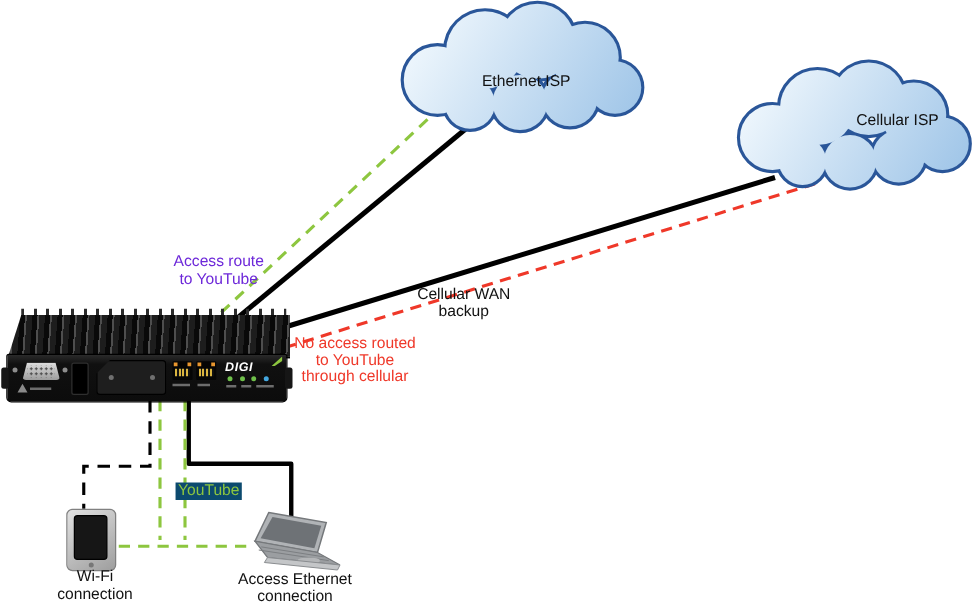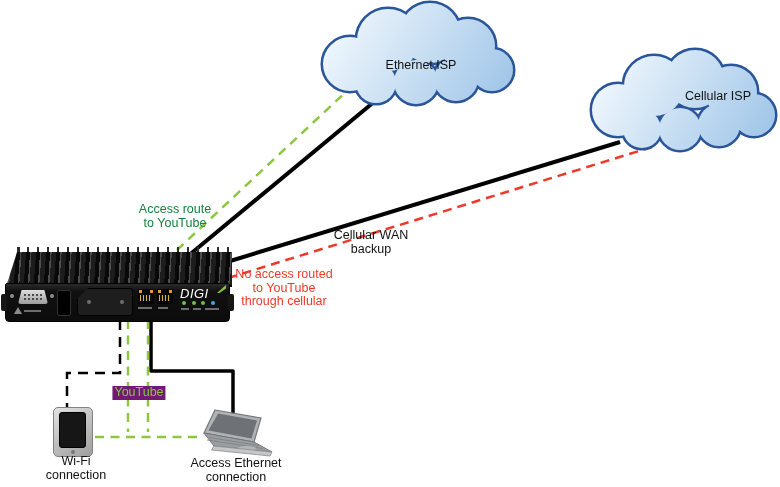--- a/index.html
+++ b/index.html
@@ -9,21 +9,21 @@
   }
   #wires{position:absolute;left:0;top:0;z-index:1;}
   .cloud{position:absolute;z-index:2;}
   .lbl{
     position:absolute;z-index:5;transform:translateX(-50%);
     font-size:12.5px;line-height:13.5px;text-align:center;color:#111;white-space:nowrap;
   }
   .lbl span{display:block;}
   .lbl.green{}
   .lbl.red{}
-  .lbl.bg{background:#701a75;padding:0 2px;}
+  .lbl.bg{background:#0c4a6e;padding:0 2px;margin-left:28px;}
   
   #router{position:absolute;left:5px;top:247px;width:227px;height:76px;z-index:3;}
   #router .fin-tips{
     position:absolute;top:0;left:12px;right:3px;height:7px;
     background:repeating-linear-gradient(90deg,#2c2c2c 0 2.5px,transparent 2.5px 10px);
   }
   #router .heatsink{
     position:absolute;top:5px;left:1px;right:0;height:33px;
     background:repeating-linear-gradient(94deg,#090909 0 4px,#4e4e4e 4px 5.5px,#1d1d1d 5.5px 10px);
     clip-path:polygon(11px 0,100% 0,100% 100%,0 100%);
@@ -62,21 +62,21 @@
     clip-path:polygon(11px 0,100% 0,100% 100%,0 100%,0 11px);border-radius:3px;
   }
   .sim-cover .screw{background:#707070;}
   .eth-port{position:absolute;top:5px;width:16px;height:15px;background:#050505;border-radius:1px;}
   .eth-port .led{position:absolute;top:1px;width:3px;height:3px;background:#e8962f;}
   .eth-port .pins{
     position:absolute;left:2px;right:2px;top:6px;height:6px;
     background:repeating-linear-gradient(90deg,#d9b43f 0 1.5px,#111 1.5px 3px);
   }
   .digi{position:absolute;left:174px;top:0;width:52px;height:15px;color:#fff;}
-  .digi b{font-size:13px;font-weight:normal;font-style:italic;letter-spacing:0.5px;}
+  .digi b{font-size:10px;font-weight:bold;font-style:italic;letter-spacing:0.5px;}
   .digi .flag{
     position:absolute;right:6px;top:1px;width:9px;height:8px;
     clip-path:polygon(0 100%,100% 0,100% 45%,28% 100%);
   }
   .leds{position:absolute;left:176px;top:17px;display:flex;gap:5.5px;}
   .leds i{width:4px;height:4px;border-radius:50%;display:block;}
   
   #phone{
     position:absolute;left:53px;top:407px;width:38px;height:48px;z-index:3;
     background:linear-gradient(145deg,#e2e2e2,#9e9e9e);
@@ -230,21 +230,21 @@
     <path d="M9,24 L59,33 L77,43 L19,37 Z" fill="#9b9ea1" stroke="#75787b" stroke-width="1"></path>
     <path d="M14,28.5 L64,36.5 M12,31 L68,39.5" stroke="#7c7f82" stroke-width="0.8" fill="none"></path>
     <ellipse cx="52" cy="39.5" rx="9" ry="2.6" fill="#b4b6b8"></ellipse>
     <path d="M19,37 L77,43 L75,47 L16.5,41 Z" fill="#c4c6c8" stroke="#8a8d90" stroke-width="0.8"></path>
   </svg>
 
   <div class="lbl" style="left:371px;top:229px;">
     <span>Cellular WAN</span>
     <span>backup</span>
   </div>
-  <div class="lbl green" style="left: 175px; top: 203px; color: #15803d;">
+  <div class="lbl green" style="left: 175px; top: 203px; color: #6d28d9;">
     <span>Access route</span>
     <span>to YouTube</span>
   </div>
   <div class="lbl red" style="left: 284px; top: 268px; color: rgb(239, 56, 41); text-align: center;">
     <span>No access routed</span>
     <span>to YouTube</span>
     <span>through cellular</span>
   </div>
   <div class="lbl green bg" style="left: 139px; top: 386px; color: rgb(141, 198, 63);">
     <span>YouTube</span>

